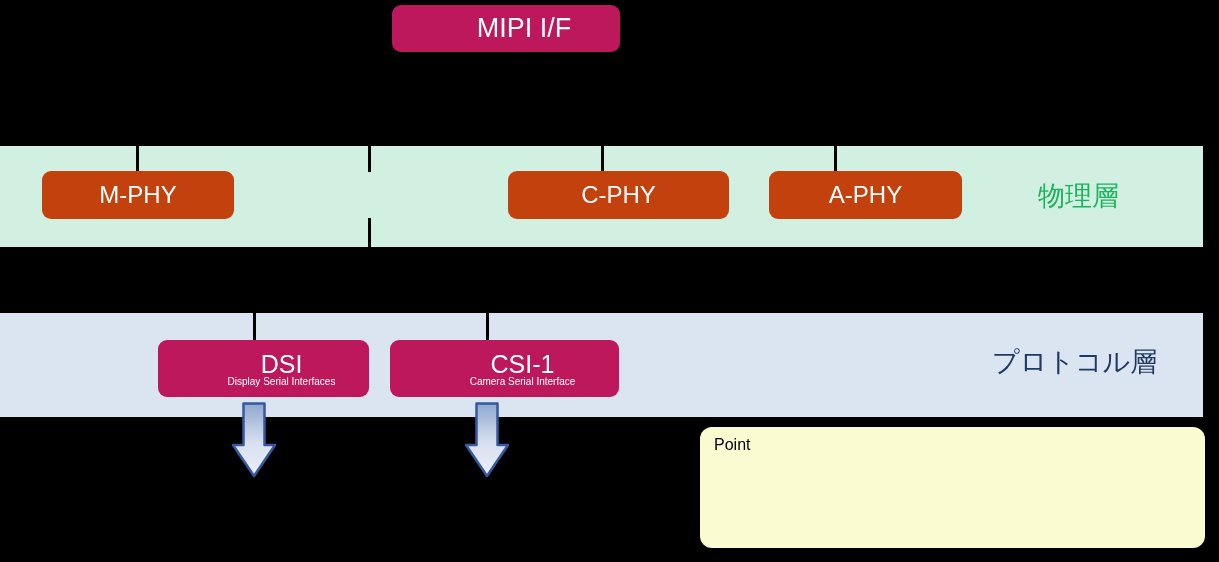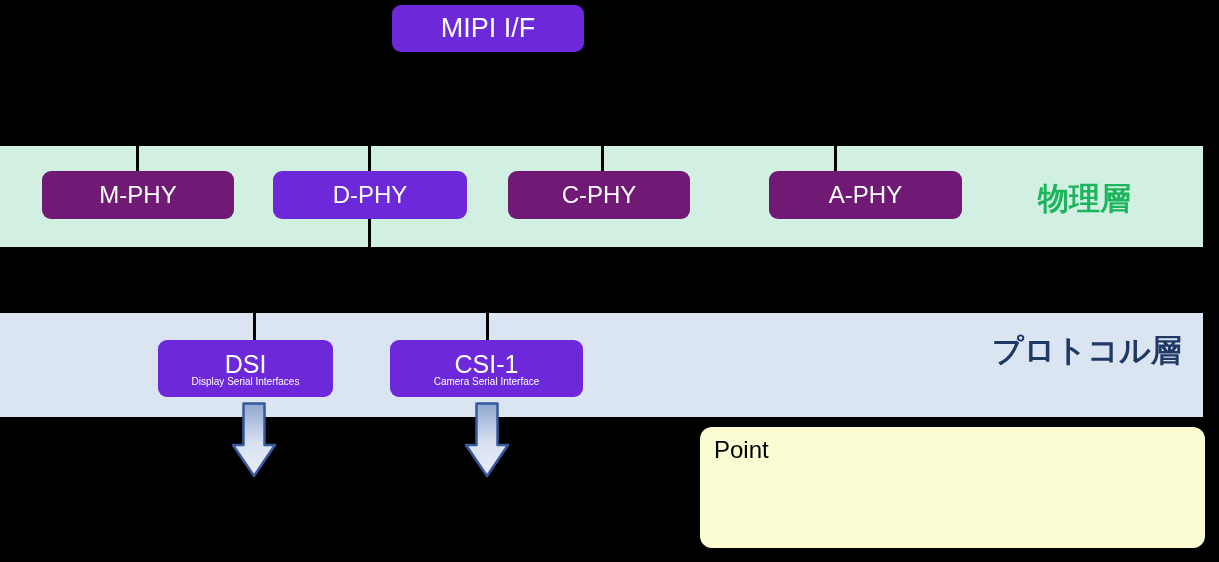--- a/index.html
+++ b/index.html
@@ -11,40 +11,40 @@
   .band{position:absolute;left:0;width:1203px;}
   .band.physical{top:146px;height:101px;background:#D2F0E1;}
   .band.protocol{top:313px;height:104px;background:#DBE5F2;}
   
   .vline{position:absolute;width:3px;background:#000;}
   
   .node{
     position:absolute;display:flex;align-items:center;justify-content:center;
     color:#fff;border-radius:9px;text-align:center;
   }
-  .node.blue{background:#6d28d9;}
-  .node.gray{background:#701a75;}
+  .node.blue{background:#be185d;padding-left:36px;}
+  .node.gray{background:#c2410c;}
   .node.root{left:392px;top:5px;width:192px;height:47px;font-size:27px;}
   .node.phy{top:171px;height:48px;font-size:24px;}
   .node.proto{top:340px;height:55px;flex-direction:column;line-height:1.05;padding-top:2px;}
   .proto .t1{font-size:25px;}
   .proto .t2{font-size:10px;}
   
-  .band-label{position:absolute;font-weight:bold;font-size:31px;line-height:1;}
+  .band-label{position:absolute;font-weight:normal;font-size:27px;line-height:1;}
   .band-label.physical{left:1038px;top:183px;color:#1CB45C;}
-  .band-label.protocol{left:992px;top:335px;color:#1F3864;}
+  .band-label.protocol{left:992px;top:349px;color:#1F3864;}
   
   .down-arrow{position:absolute;top:402px;width:46px;height:76px;}
   
   .note{
     position:absolute;left:700px;top:427px;width:505px;height:121px;
     background:#FBFBD2;border-radius:12px;box-sizing:border-box;
     padding:9px 14px;color:#000;
   }
-  .note .note-title{font-size:24px;margin-bottom:10px;}
+  .note .note-title{font-size:16px;margin-bottom:10px;}
   .note .note-bullet{font-size:19px;margin-bottom:12px;white-space:nowrap;}
 </style>
 </head>
 <body>
 
 <div class="canvas">
 
   <div class="band physical"></div>
   <div class="band protocol"></div>
 
@@ -58,24 +58,21 @@
   <div class="vline" style="left:253px;top:313px;height:28px;"></div>
   <div class="vline" style="left:486px;top:313px;height:28px;"></div>
 
   <div class="node blue root">
     <span>MIPI I/F</span>
   </div>
 
   <div class="node gray phy" style="left:42px;width:192px;">
     <span>M-PHY</span>
   </div>
-  <div class="node blue phy" style="left:273px;width:194px;">
-    <span>D-PHY</span>
-  </div>
-  <div class="node gray phy" style="left:508px;width:182px;">
+  <div class="node gray phy" style="left:508px;width:221px;">
     <span>C-PHY</span>
   </div>
   <div class="node gray phy" style="left:740px;width:193px;margin-left:29px;">
     <span>A-PHY</span>
   </div>
   <div class="band-label physical">物理層</div>
 
   <div class="node blue proto" style="left:158px;width:175px;">
     <span class="t1">DSI</span>
     <span class="t2">Display Serial Interfaces</span>

